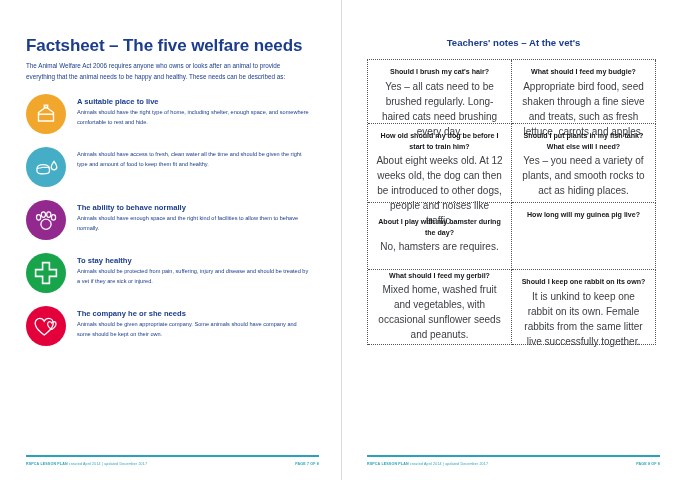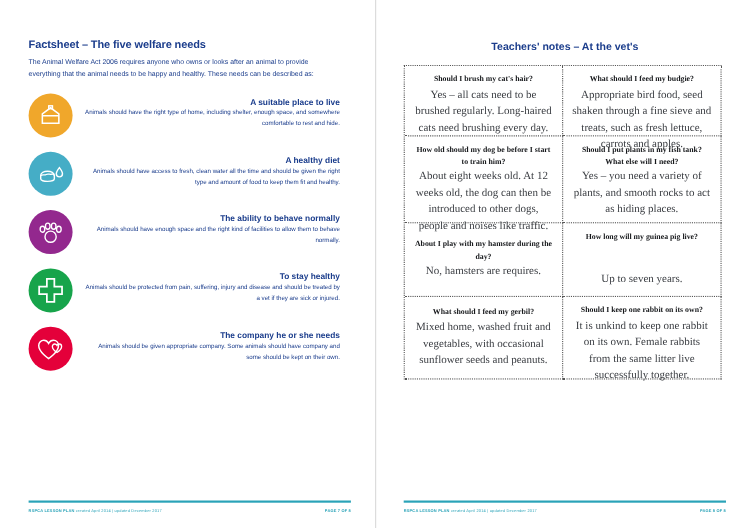--- a/index.html
+++ b/index.html
@@ -38,40 +38,39 @@
     top: 0;
     width: 1px;
     height: 480px;
     background: #d9d9d9;
     z-index: 5;
   }
 
   
   .fs-title {
     color: #1b3d8c;
-    font-size: 10px;
+    font-size: 17px;
     font-weight: bold;
     letter-spacing: -0.1px;
     margin: 6px 0 4px 0;
   }
   .fs-intro {
     color: #1b3d8c;
     font-size: 6.3px;
     line-height: 1.75;
     margin: 0 0 12px 0;
     max-width: 280px;
   }
   .need-list {
     margin-top: 4px;
   }
   .need {
     display: flex;
     align-items: flex-start;
     margin-bottom: 13px;
-    text-align: right;
   }
   .need-icon {
     flex: 0 0 auto;
     width: 40px;
     height: 40px;
     border-radius: 50%;
     display: flex;
     align-items: center;
     justify-content: center;
     margin-right: 11px;
@@ -101,21 +100,20 @@
     color: #1b3d8c;
     font-size: 9.6px;
     font-weight: bold;
     margin: 7px 0 11px 0;
     text-align: center;
   }
   .card-grid {
     border-top: 1px dotted #555;
     border-left: 1px dotted #555;
     width: 288px;
-    font-family: Liberation Serif, serif;
   }
   .card-row {
     display: flex;
   }
   .card {
     box-sizing: border-box;
     width: 144px;
     border-right: 1px dotted #555;
     border-bottom: 1px dotted #555;
     padding: 7px 8px 8px 8px;
@@ -198,21 +196,20 @@
 
       <div class="need">
         <div class="need-icon" style="background:#45adc6">
           <svg width="25" height="24" viewBox="0 0 25 24">
             <path d="M3 13.5 C3 11 6 9.6 9.2 9.6 C12.4 9.6 15.4 11 15.4 13.5 L15.4 16.6 C15.4 18 12.6 18.9 9.2 18.9 C5.8 18.9 3 18 3 16.6 Z" fill="none" stroke="#ffffff" stroke-width="1.3"></path>
             <path d="M3 13.6 C4.6 12.3 6.4 13.6 8 12.6 C9.6 11.6 11.4 12.9 13 12.3 C14 11.9 14.9 12.6 15.4 13.5" fill="none" stroke="#ffffff" stroke-width="1.2"></path>
             <path d="M20 6.4 C20 6.4 22.8 10 22.8 12 C22.8 13.6 21.5 14.8 20 14.8 C18.5 14.8 17.2 13.6 17.2 12 C17.2 10 20 6.4 20 6.4 Z" fill="none" stroke="#ffffff" stroke-width="1.3"></path>
           </svg>
         </div>
         <div class="need-text">
-          <p class="need-h">A healthy diet</p>
           <p class="need-p">Animals should have access to fresh, clean water all the time and should be given the right type and amount of food to keep them fit and healthy.</p>
         </div>
       </div>
 
       <div class="need">
         <div class="need-icon" style="background:#93288e">
           <svg width="24" height="24" viewBox="0 0 24 24">
             <circle cx="12" cy="16.2" r="5.1" fill="none" stroke="#ffffff" stroke-width="1.3"></circle>
             <ellipse cx="4.6" cy="9.4" rx="2.1" ry="2.7" fill="none" stroke="#ffffff" stroke-width="1.25"></ellipse>
             <ellipse cx="9.4" cy="6.6" rx="2.1" ry="2.8" fill="none" stroke="#ffffff" stroke-width="1.25"></ellipse>
@@ -293,21 +290,20 @@
         </div>
       </div>
 
       <div class="card-row">
         <div class="card" style="height:67px; justify-content:center">
           <p class="card-q">About I play with my hamster during the day?</p>
           <p class="card-a">No, hamsters are requires.</p>
         </div>
         <div class="card" style="height:67px; justify-content:space-between">
           <p class="card-q">How long will my guinea pig live?</p>
-          <p class="card-a">Up to seven years.</p>
         </div>
       </div>
 
       <div class="card-row">
         <div class="card" style="height:75px; justify-content:center">
           <p class="card-q">What should I feed my gerbil?</p>
           <p class="card-a">Mixed home, washed fruit and vegetables, with occasional sunflower seeds and peanuts.</p>
         </div>
         <div class="card" style="height:75px">
           <p class="card-q">Should I keep one rabbit on its own?</p>

